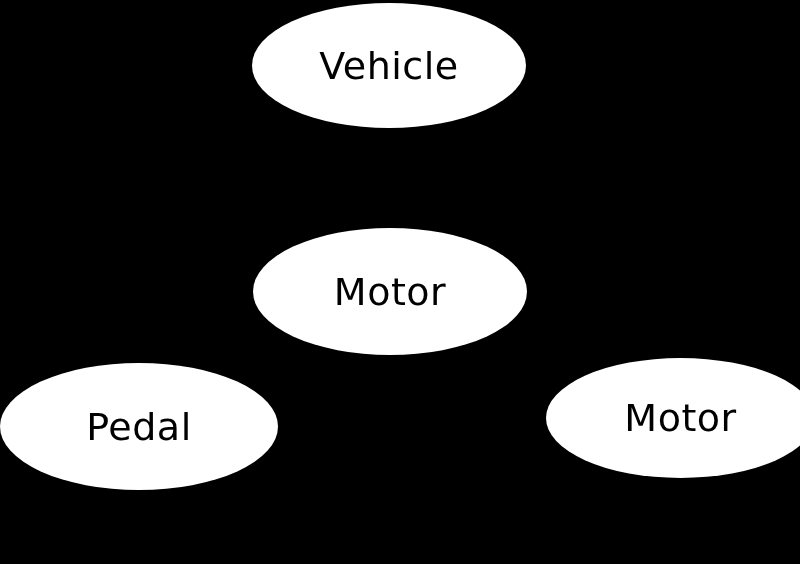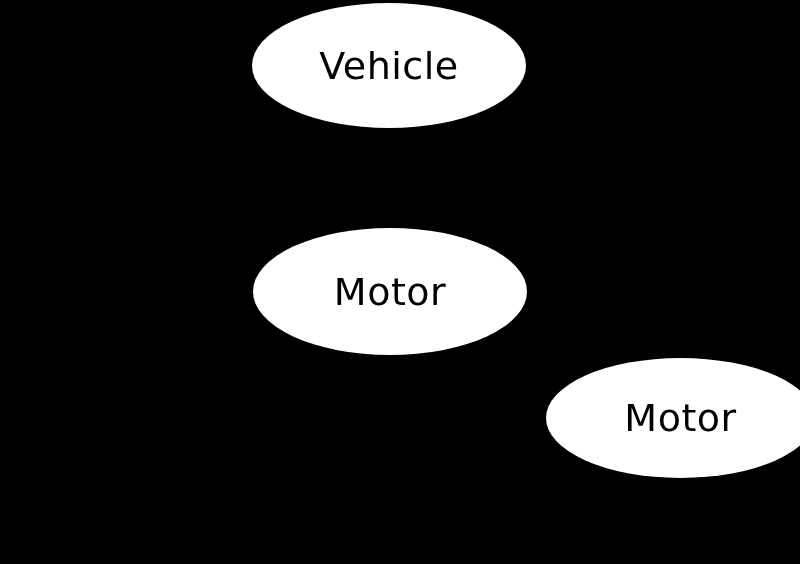--- a/index.html
+++ b/index.html
@@ -45,19 +45,22 @@
 <div class="canvas">
 
   <div class="node node-vehicle">
     <span class="node-label">Vehicle</span>
   </div>
 
   <div class="node node-bike">
     <span class="node-label">Motor</span>
   </div>
 
+  <div class="node node-pedal">
+    <span class="node-label">Pedal</span>
+  </div>
 
   <div class="node node-motor">
     <span class="node-label">Motor</span>
   </div>
 
 
 </div>
 
 </body></html>

